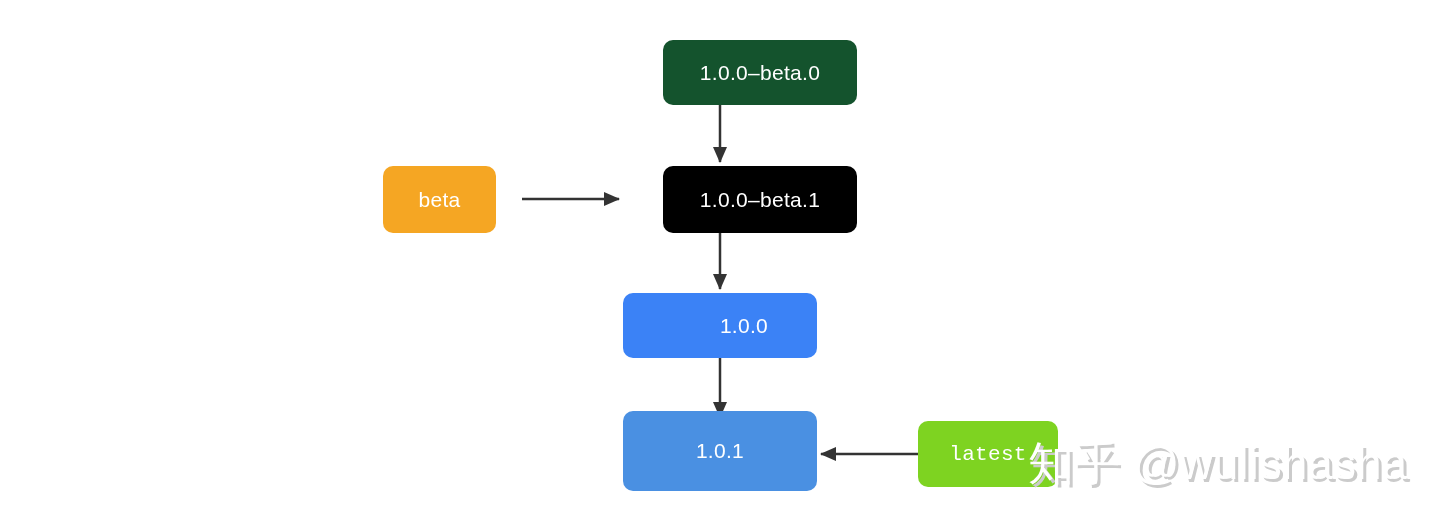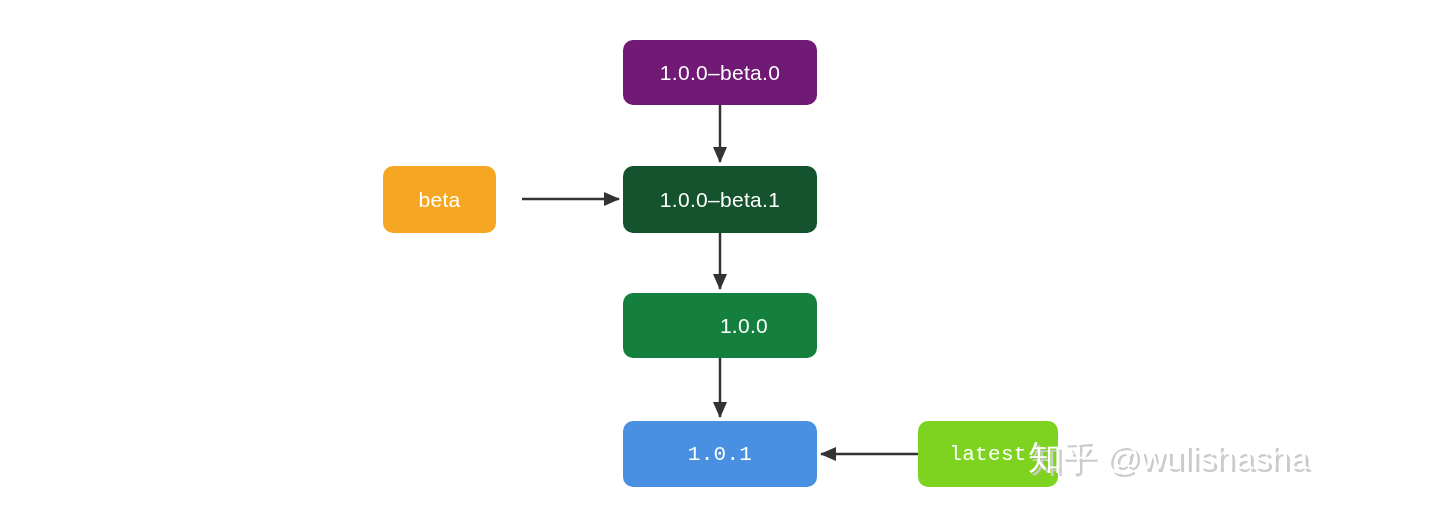--- a/index.html
+++ b/index.html
@@ -32,27 +32,27 @@
     display: flex;
     align-items: center;
     justify-content: center;
     box-sizing: border-box;
     z-index: 2;
   }
   #n-beta0  { left: 623px; top: 40px;  width: 194px; height: 65px; }
   #n-tagbeta{ left: 383px; top: 166px; width: 113px; height: 67px; }
   #n-beta1  { left: 623px; top: 166px; width: 194px; height: 67px; }
   #n-100    { left: 623px; top: 293px; width: 194px; height: 65px; }
-  #n-101    { left: 623px; top: 421px; width: 194px; height: 66px; font-family: Liberation Mono, monospace; }
+  #n-101    { left: 623px; top: 411px; width: 194px; height: 80px; }
   #n-taglatest { left: 918px; top: 421px; width: 140px; height: 66px; font-family: Liberation Mono, monospace; }
   .watermark {
     position: absolute;
     left: 1028px;
     top: 440px;
-    font-size: 34px;
+    font-size: 46px;
     line-height: 1;
     white-space: nowrap;
     color: #ffffff;
     text-shadow: 3px 3px 0 #cbcbcb;
     z-index: 3;
   }
 </style>
 </head>
 <body>
 
@@ -64,27 +64,27 @@
         <path d="M0,0 L16,7 L0,14 Z" fill="#333333"></path>
       </marker>
     </defs>
     <line x1="720" y1="105" x2="720" y2="162" stroke="#333333" stroke-width="2.5" marker-end="url(#arrowhead)"></line>
     <line x1="522" y1="199" x2="619" y2="199" stroke="#333333" stroke-width="2.5" marker-end="url(#arrowhead)"></line>
     <line x1="720" y1="233" x2="720" y2="289" stroke="#333333" stroke-width="2.5" marker-end="url(#arrowhead)"></line>
     <line x1="720" y1="358" x2="720" y2="417" stroke="#333333" stroke-width="2.5" marker-end="url(#arrowhead)"></line>
     <line x1="918" y1="454" x2="821" y2="454" stroke="#333333" stroke-width="2.5" marker-end="url(#arrowhead)"></line>
   </svg>
 
-  <div class="node" id="n-beta0" style="background: #701a75;">1.0.0–beta.0</div>
+  <div class="node" id="n-beta0" style="background: #14532d; margin-left: 40px;">1.0.0–beta.0</div>
 
   <div class="node" id="n-tagbeta" style="background: rgb(245, 166, 35);">beta</div>
 
-  <div class="node" id="n-beta1" style="background: #14532d;">1.0.0–beta.1</div>
+  <div class="node" id="n-beta1" style="background: #000000; margin-left: 40px;">1.0.0–beta.1</div>
 
-  <div class="node" id="n-100" style="background: #15803d; padding-left: 48px;">1.0.0</div>
+  <div class="node" id="n-100" style="background: #3b82f6; padding-left: 48px;">1.0.0</div>
 
   <div class="node" id="n-101" style="background: rgb(74, 144, 226);">1.0.1</div>
 
   <div class="node" id="n-taglatest" style="background: rgb(126, 211, 33);">latest</div>
 
   <div class="watermark">知乎 @wulishasha</div>
 
 </div>
 
 </body></html>

